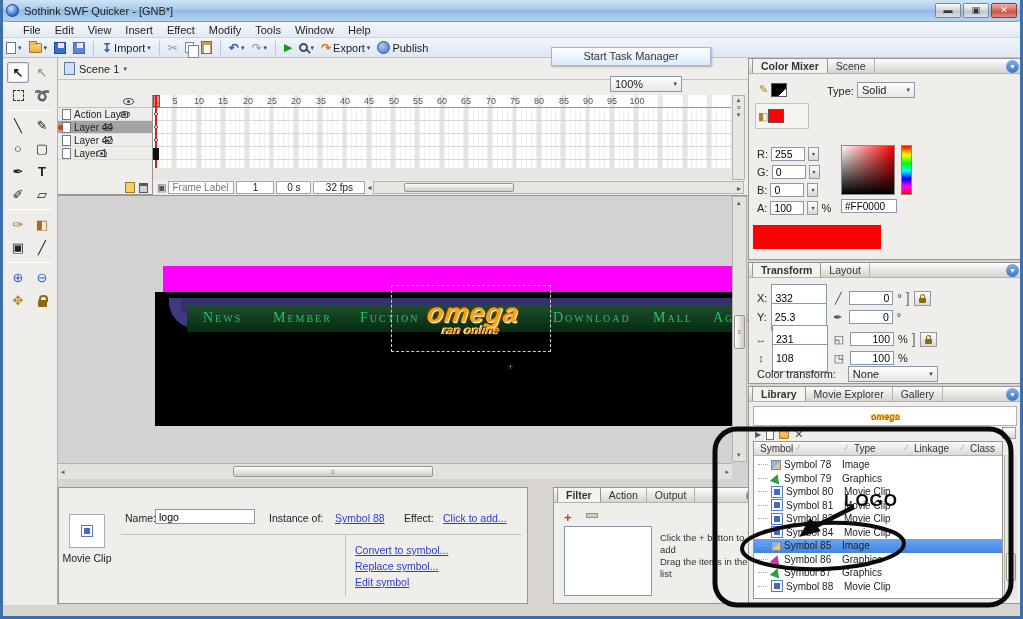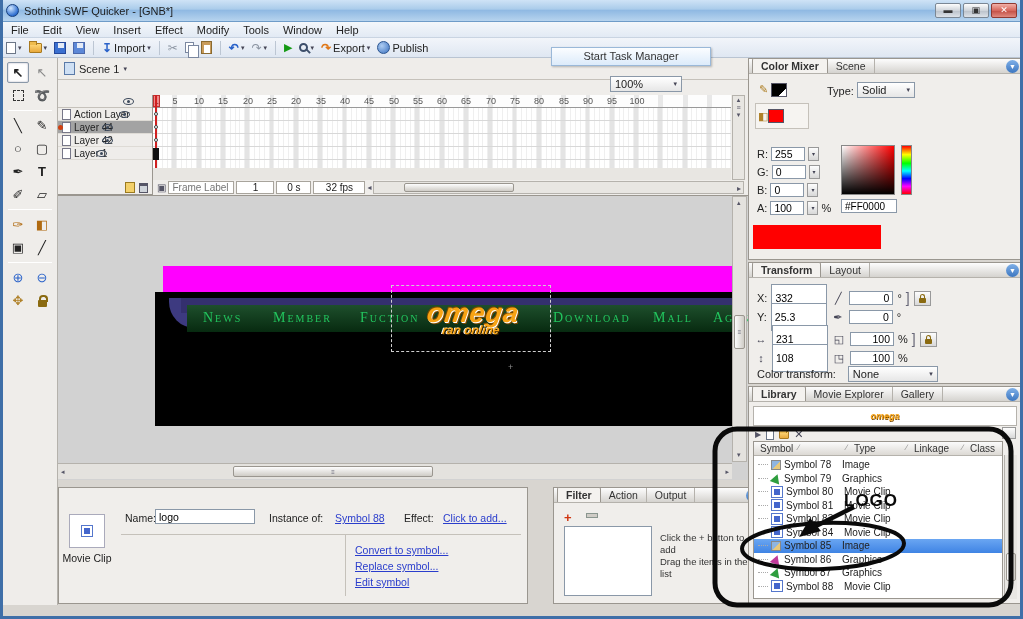--- a/index.html
+++ b/index.html
@@ -3,30 +3,30 @@
 <meta charset="utf-8">
 <style>
   * { margin:0; padding:0; box-sizing:border-box; }
   html,body { background:#3a66a0; }
   #app { position:relative; width:1023px; height:619px; font-family:"Liberation Sans",sans-serif; font-size:11px; color:#222;
          background:#d8d5d0; overflow:hidden; border:3px solid #3f6fa8; border-top:none; }
 
   
   .titlebar { position:absolute; left:-3px; top:0; width:1023px; height:22px;
     background:linear-gradient(#cfe3f6 0%, #a9cbea 45%, #8db7e2 46%, #b7d4ee 100%);
-    border-bottom:1px solid #6f9cc8; display:flex; align-items:center; padding:0 6px; }
+    border-bottom:1px solid #6f9cc8; display:flex; align-items:center; padding:0 6px;border-radius:8px; }
   .app-icon { width:13px; height:13px; border-radius:50%; background:radial-gradient(circle at 35% 30%, #cfe6ff, #2f6fd0 70%, #184a9a); border:1px solid #17407e; margin-right:5px; }
   .title-text { font-size:11px; color:#1c1c1c; }
   .winbtns { margin-left:auto; display:flex; gap:2px; }
   .winbtn { width:26px; height:15px; border:1px solid #7b8794; border-radius:2px;
     background:linear-gradient(#fdfdfd,#cfd4da 50%,#b9c0c9 51%,#dde2e8); font-size:9px; line-height:13px; text-align:center; color:#333; }
   .winbtn.close { background:linear-gradient(#f2b0a8,#d6675c 50%,#c24d42 51%,#e08a80); color:#fff; border-color:#8f3a32; }
 
   
-  .menubar { position:absolute; left:-3px; top:22px; width:1023px; height:16px; background:linear-gradient(#f4f7fb,#e2eaf4); border-bottom:1px solid #c9d4e2; display:flex; align-items:flex-start; padding-left:4px; }
+  .menubar { position:absolute; left:-3px; top:22px; width:1023px; height:16px; background:linear-gradient(#f4f7fb,#e2eaf4); border-bottom:1px solid #c9d4e2; display:flex; align-items:flex-start; padding-left:16px; }
   .menu-item { padding:0 7px; height:16px; line-height:16px; }
   .toolbar { position:absolute; left:-3px; top:38px; width:1023px; height:20px; background:linear-gradient(#f2f5fa,#dfe7f2); border-bottom:1px solid #b9c4d2; display:flex; align-items:center; padding-left:4px; gap:3px; }
   .tsep { width:1px; height:14px; background:#bcc6d3; margin:0 3px; }
   .tbtn { display:flex; align-items:center; gap:2px; padding:1px 2px; border-radius:2px; }
   .dda { font-size:7px; color:#445; }
   .tb-page { width:10px; height:12px; background:#fff; border:1px solid #6b7687; display:inline-block; }
   .tb-folder { width:13px; height:10px; background:linear-gradient(#ffd87a,#e8a93c); border:1px solid #a97a20; border-radius:1px; position:relative; display:inline-block; }
   .tb-folder::before { content:""; position:absolute; top:-3px; left:-1px; width:6px; height:3px; background:#eebb4e; border:1px solid #a97a20; border-bottom:none; }
   .tb-save { width:12px; height:12px; background:#3a6fd0; border:1px solid #24479a; position:relative; display:inline-block; }
   .tb-save::before { content:""; position:absolute; left:3px; top:0; width:6px; height:5px; background:#e4ebf7; }

